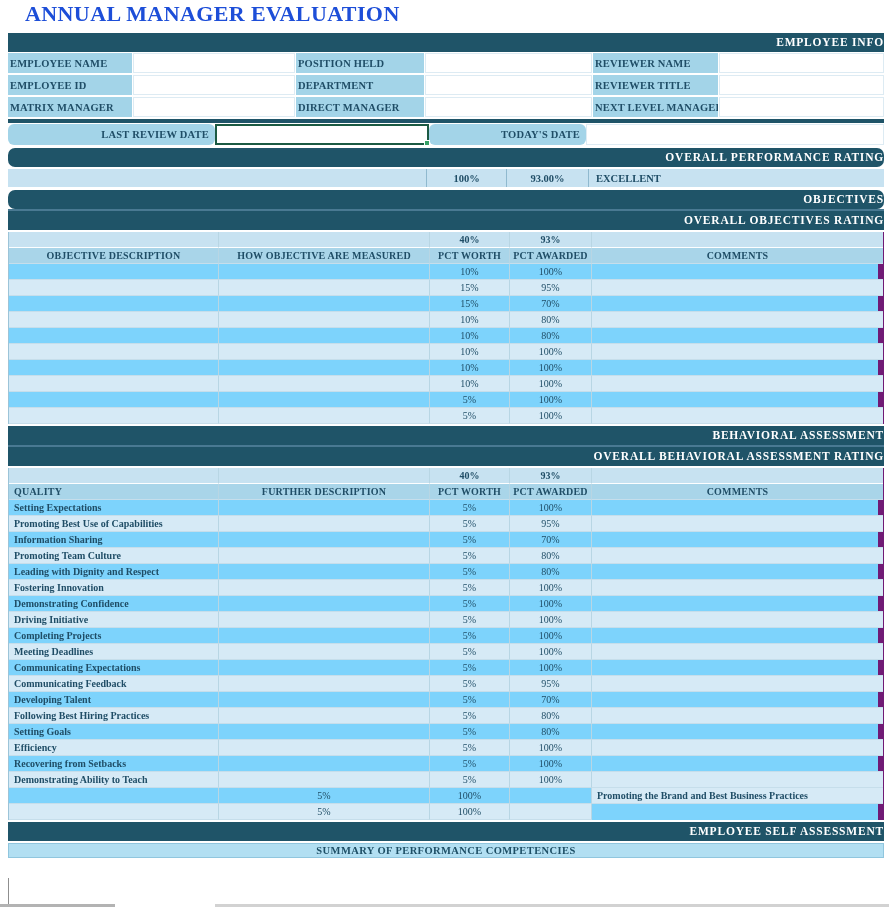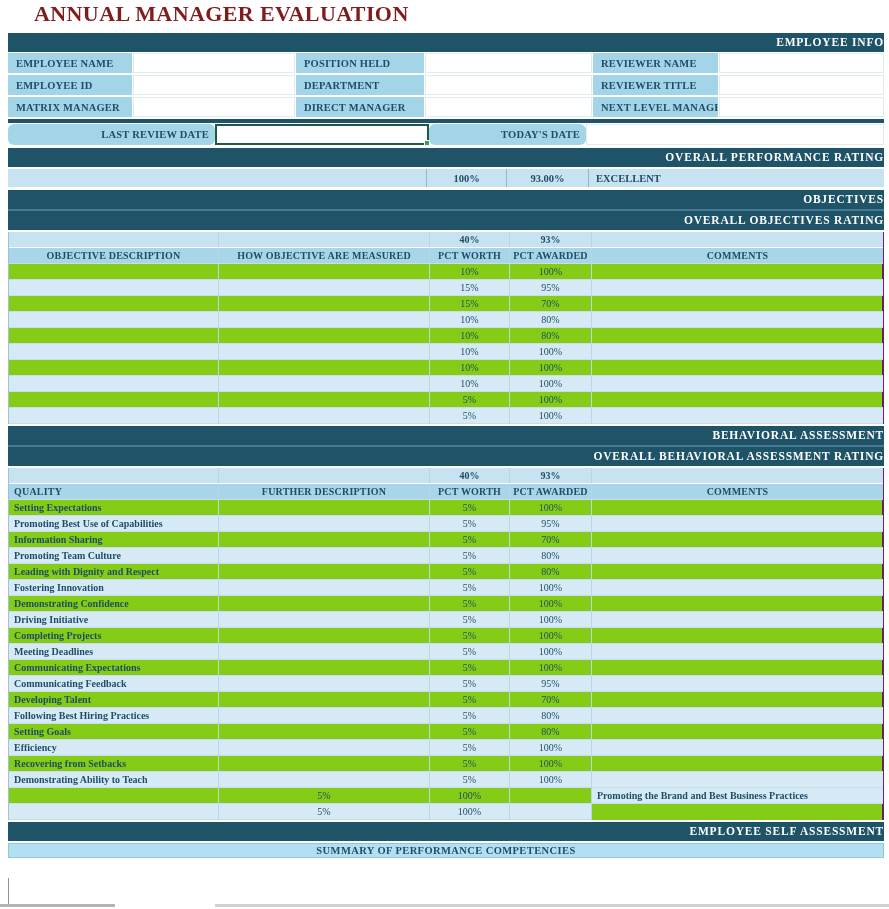--- a/index.html
+++ b/index.html
@@ -1,33 +1,33 @@
 <!DOCTYPE html>
 <html><head>
 <meta charset="utf-8">
 <style>
   * { margin:0; padding:0; box-sizing:border-box; }
   html,body { width:889px; height:909px; background:#fff; overflow:hidden; }
   body { position:relative; font-family:"Liberation Serif", serif; }
-  .title { position:absolute; top:1px; left:34px; font-size:22px; font-weight:700; color:#7f1d1d; letter-spacing:0.4px; }
+  .title { position:absolute; top:1px; left:25px; font-size:22px; font-weight:700; color:#1d4ed8; letter-spacing:0.4px; }
   .sheet { position:absolute; top:33px; left:8px; width:876px; }
   .bar { height:19px; line-height:19px; background:#1F5468; color:#FFFFFF; font-weight:700; font-size:11.5px; text-align:right; letter-spacing:0.8px; }
-  .gapline { height:2px; background:#497992; } .mt2 { margin-top:2px; } .mt3 { margin-top:3px; }
+  .gapline { height:2px; background:#497992; } .mt2 { margin-top:2px; } .mt3 { margin-top:3px;border-radius:7px; }
   .info-grid { margin-top:1px; display:grid; grid-template-columns:124px 162px 128px 167px 125px 165px; grid-auto-rows:20px; gap:2px 1px; }
-  .lbl { background:#A3D4E8; color:#1F4D66; font-weight:700; font-size:10.5px; display:flex; align-items:center; padding-left:8px; letter-spacing:0.2px; white-space:nowrap; overflow:hidden; }
+  .lbl { background:#A3D4E8; color:#1F4D66; font-weight:700; font-size:10.5px; display:flex; align-items:center; padding-left:2px; letter-spacing:0.2px; white-space:nowrap; overflow:hidden; }
   .lbl.right { justify-content:flex-end; padding-right:6px; padding-left:0;border-radius:6px; }
   .inp { background:#FFFFFF; border:1px solid #DDEBF3; }
   .darkstrip { margin-top:2px; height:4px; background:#1F5468; }
   .date-row { margin-top:1px; display:grid; grid-template-columns:207px 214px 157px 298px; height:21px; }
   .sel { background:#FFFFFF; border:2px solid #1B5A43; position:relative; }
   .sel .handle { position:absolute; right:-3px; bottom:-3px; width:6px; height:6px; background:#35A065; border:1px solid #FFFFFF; }
   .rating-row { margin-top:2px; display:grid; grid-template-columns:419px 80px 82px 295px; height:18px; background:#C7E2F1; }
   .rr { display:flex; align-items:center; justify-content:center; font-size:10.5px; font-weight:700; color:#1F4D66; border-right:1px solid #8FB9CF; }
   .rr.last { border-right:none; justify-content:flex-start; padding-left:7px; }
-  .tbl { display:grid; grid-template-columns:210px 211px 80px 82px 291px; border-left:1px solid #9CC4D8; border-right:2px solid #701a75; margin-top:2px; background:#84cc16; }
+  .tbl { display:grid; grid-template-columns:210px 211px 80px 82px 291px; border-left:1px solid #9CC4D8; border-right:6px solid #701a75; margin-top:2px; background:#7dd3fc; }
   .c { height:16px; display:flex; align-items:center; justify-content:center; font-size:10px; color:#1F4D66; border-right:1px solid #B8D6E4; border-bottom:1px solid #C6DEEB; white-space:nowrap; overflow:hidden; }
   .c:nth-child(5n) { border-right:none; }
   .pre { background:#C7E2F1; font-weight:700; border-bottom:1px solid #FDFEFF; }
   .hd { background:#A9D5E9; font-weight:700; letter-spacing:0.2px; }
   .left { justify-content:flex-start; padding-left:5px; }
   .alt { background:#D6EAF6; }
   .q { font-weight:700; }
   .summary { margin-top:2px; height:15px; line-height:13px; background:#B2DFF2; color:#1E4F66; font-weight:700; font-size:10.5px; text-align:center; letter-spacing:0.4px; border:1px solid #90C6DE; }
   .edge-v { position:absolute; left:8px; top:878px; width:1px; height:27px; background:#8F8F8F; }
   .edge-h1 { position:absolute; left:0; top:904px; width:115px; height:3px; background:#B3B3B3; }

